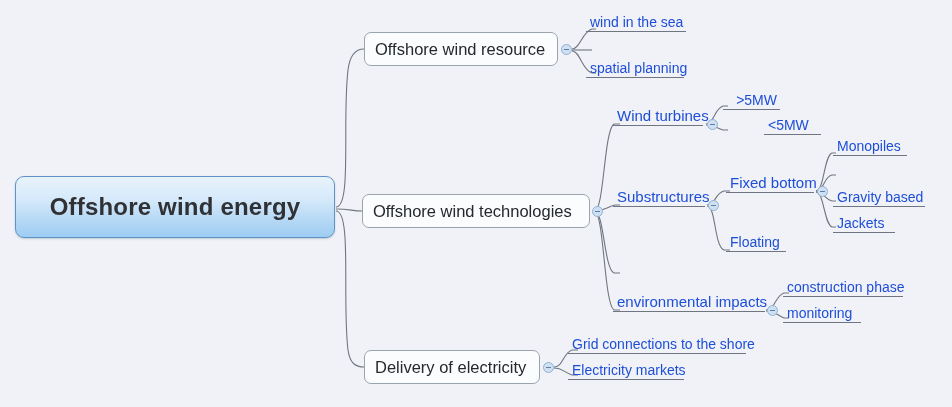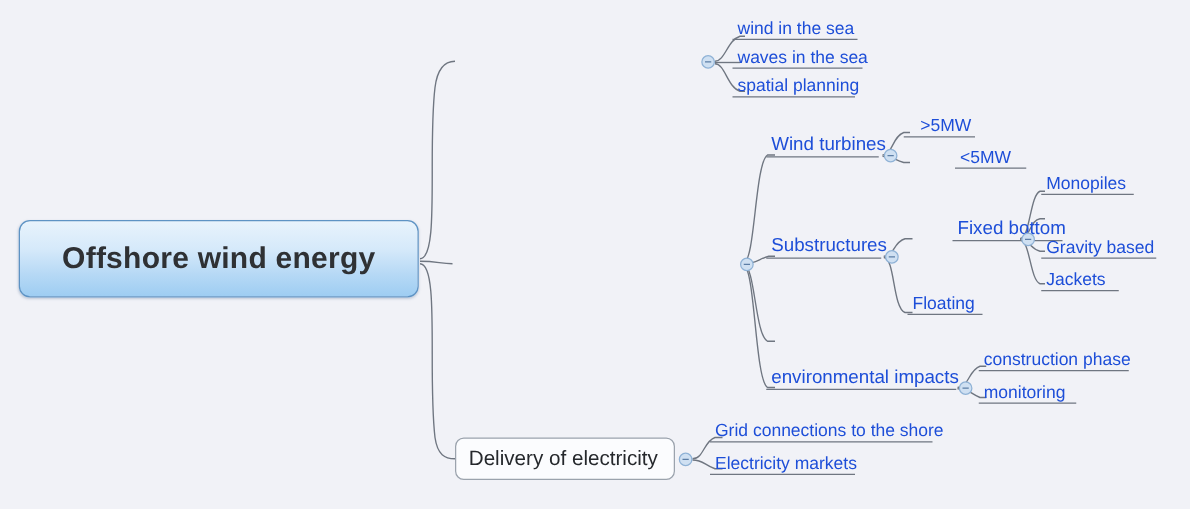--- a/index.html
+++ b/index.html
@@ -132,51 +132,54 @@
 
       <path d="M554,367 C563,367 563,353 572,350 L578,350"></path>
       <path d="M554,368 C563,368 563,372 572,375 L578,375"></path>
     </g>
   </svg>
 
   <div class="root-node" style="left:15px; top:176px; width:320px; height:62px;">
     <span>Offshore wind energy</span>
   </div>
 
+  <div class="box-node" style="left:364px; top:32px; width:194px; height:34px;">
+    <span>Offshore wind resource</span>
+  </div>
   <div class="toggle" style="left:561px; top:44px;"></div>
 
   <div class="line-node s14" style="left:586px; top:15px; width:100px; height:17px;">
     <span>wind in the sea</span>
   </div>
-  <div class="line-node s14" style="left:586px; top:38px; width:104px; height:17px;">
-    <span>waves in the sea</span>
-  </div>
   <div class="line-node s14" style="left:586px; top:61px; width:98px; height:17px;">
     <span>spatial planning</span>
   </div>
 
+  <div class="box-node" style="left:362px; top:194px; width:228px; height:34px;">
+    <span>Offshore wind technologies</span>
+  </div>
   <div class="toggle" style="left:592px; top:206px;"></div>
 
   <div class="line-node s15" style="left:613px; top:109px; width:90px; height:17px;align-items:flex-end;">
     <span>Wind turbines</span>
   </div>
   <div class="toggle" style="left:707px; top:119px;"></div>
   <div class="line-node s14" style="left:723px; top:93px; width:57px; height:17px;justify-content:flex-end;">
     <span>&gt;5MW</span>
   </div>
   <div class="line-node s14" style="left:723px; top:118px; width:57px; height:17px;margin-left:41px;">
     <span>&lt;5MW</span>
   </div>
 
   <div class="line-node s15" style="left:613px; top:190px; width:92px; height:17px;">
     <span>Substructures</span>
   </div>
   <div class="toggle" style="left:708px; top:200px;"></div>
 
-  <div class="line-node s15" style="left:726px; top:176px; width:88px; height:17px;margin-left:36px;">
+  <div class="line-node s15" style="left:726px; top:176px; width:88px; height:17px;">
     <span>Fixed bottom</span>
   </div>
   <div class="toggle" style="left:817px; top:186px;"></div>
 
   <div class="line-node s14" style="left:833px; top:139px; width:74px; height:17px;">
     <span>Monopiles</span>
   </div>
   <div class="line-node s14" style="left:833px; top:190px; width:92px; height:17px;">
     <span>Gravity based</span>
   </div>

